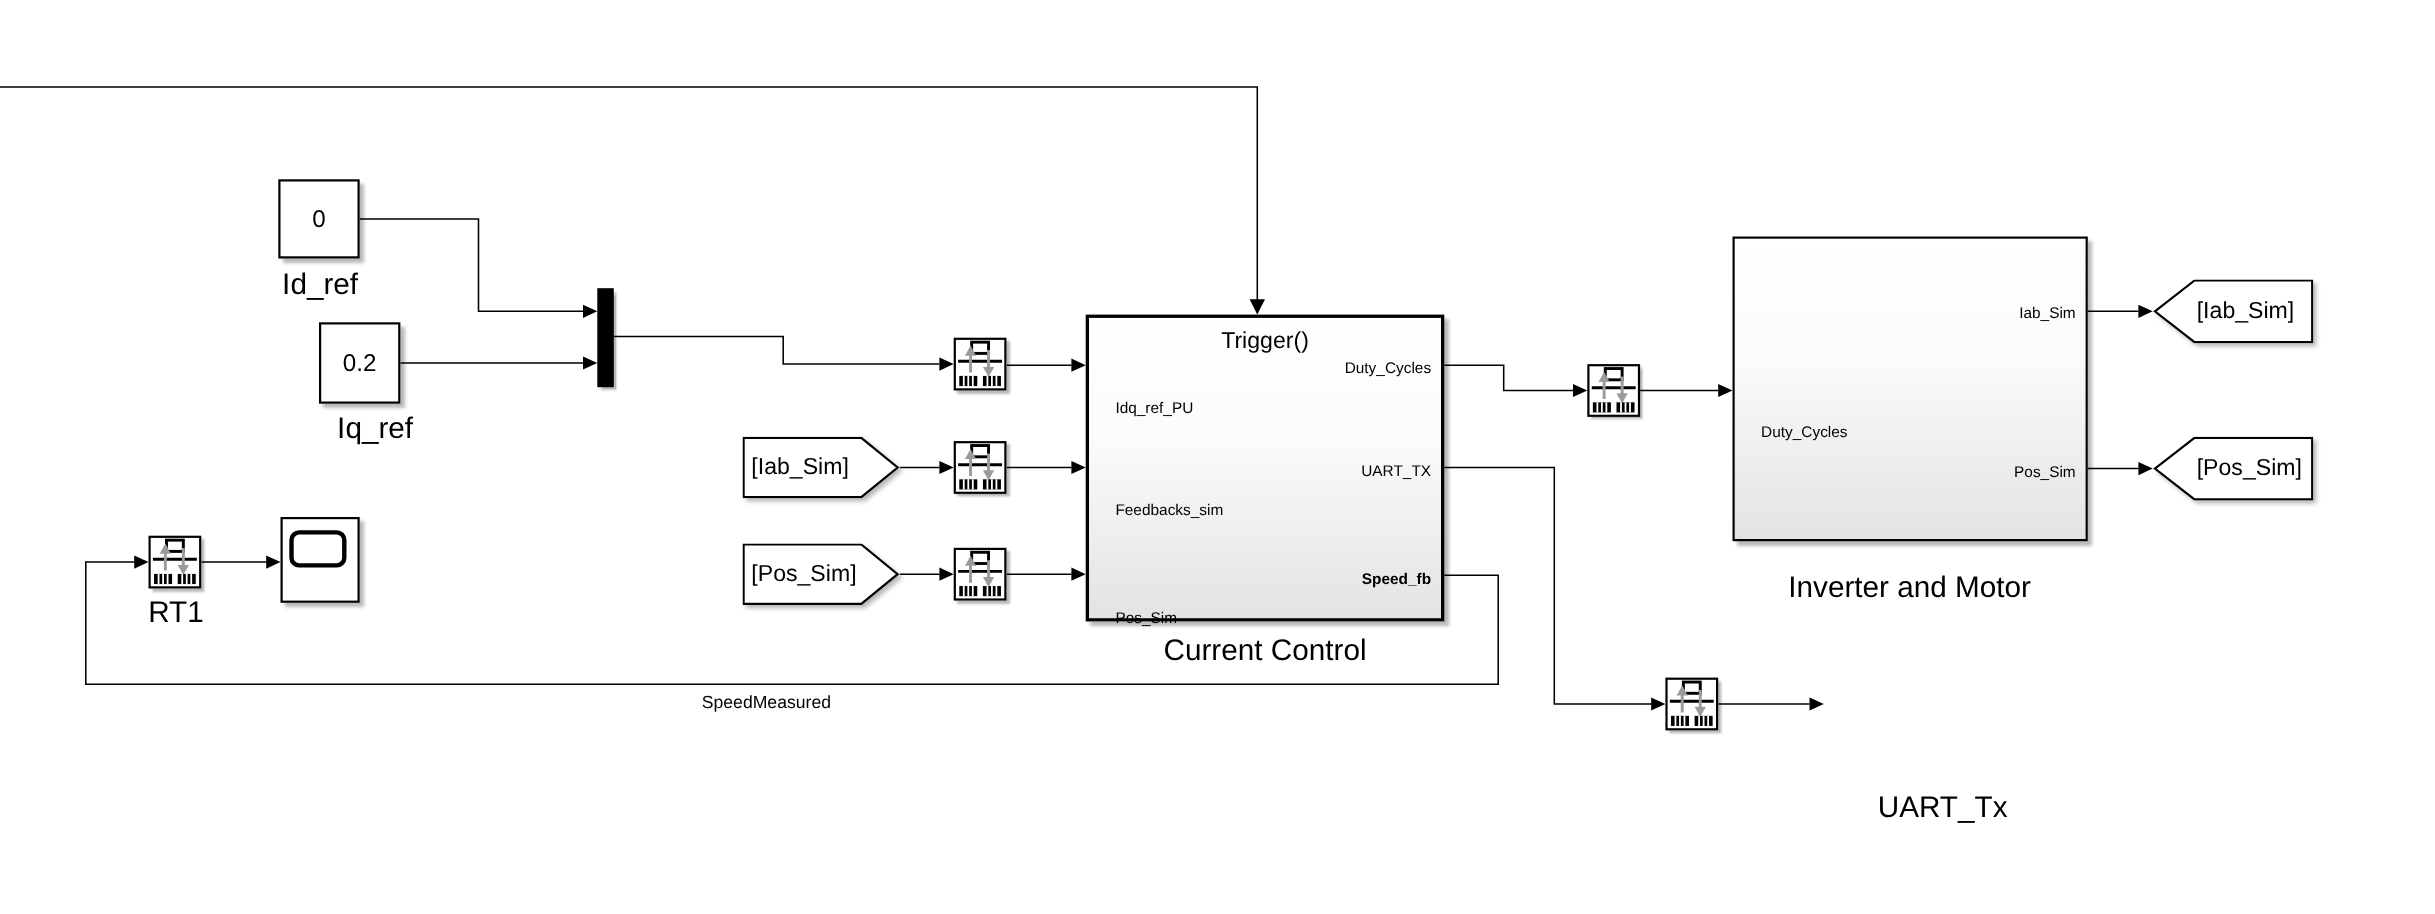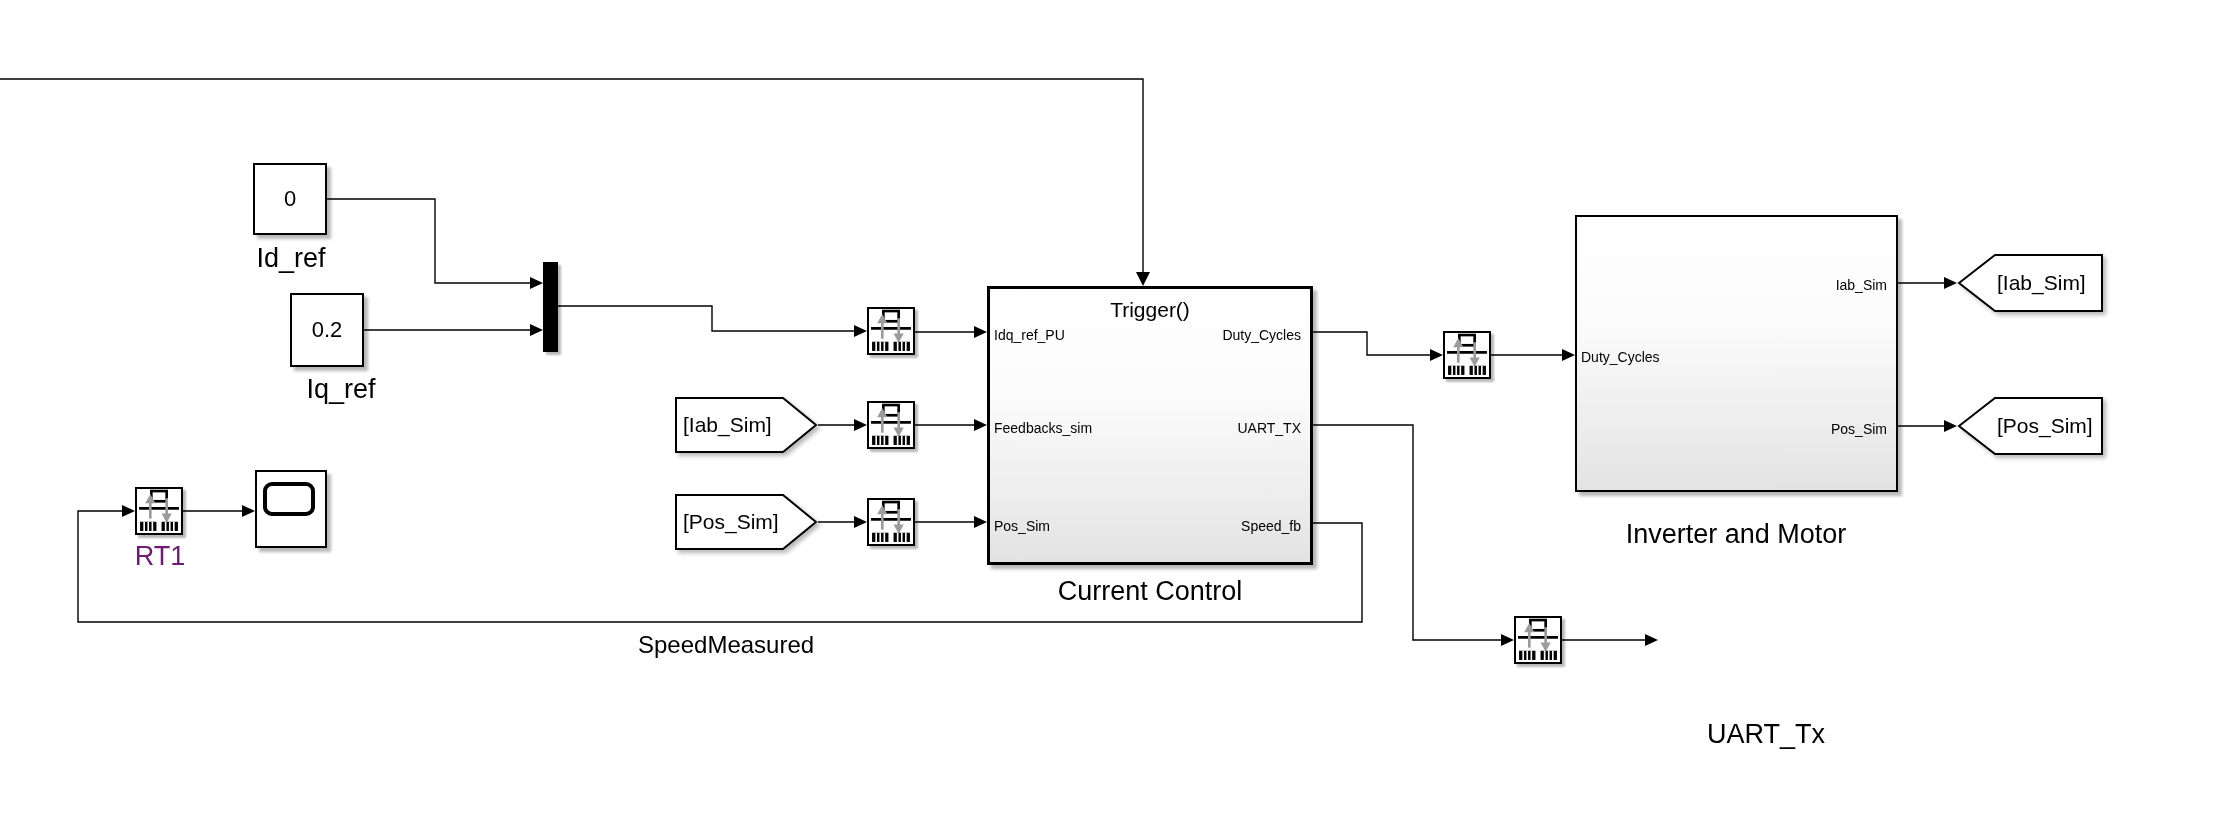--- a/index.html
+++ b/index.html
@@ -12,32 +12,32 @@
     position:absolute;box-sizing:border-box;z-index:2;
     background:linear-gradient(180deg,#ffffff 0%,#fbfbfb 40%,#e3e3e3 100%);
     border:2px solid #000;box-shadow:4px 4px 3px rgba(0,0,0,0.28);
   }
   .block.thick{border-width:3px;text-align:right;}
   .block.plain{background:#ffffff;border-width:2.5px;}
   .portlabel{
     position:absolute;font-size:14px;line-height:21px;white-space:nowrap;
     transform:translateY(-50%);z-index:3;
   }
-  .portlabel.left{left:4px;}
+  .portlabel.left{left:24px;margin-top:36px;}
   .portlabel.right{right:9px;}
   .triglabel{
     position:absolute;left:50%;top:9px;transform:translateX(-50%);
     font-size:21px;white-space:nowrap;
   }
   .constval{display:flex;width:100%;height:100%;align-items:center;justify-content:center;font-size:22px;}
   .blockname{
     position:absolute;font-size:27px;white-space:nowrap;transform:translateX(-50%);z-index:2;
   }
-  .siglabel{position:absolute;font-size:24px;white-space:nowrap;z-index:2;}
-  .rt1name{position:absolute;font-size:27px;color:#701a75;transform:translateX(-50%);z-index:2;white-space:nowrap;}
+  .siglabel{position:absolute;font-size:16px;white-space:nowrap;z-index:2;}
+  .rt1name{position:absolute;font-size:27px;color:#000000;transform:translateX(-50%);z-index:2;white-space:nowrap;}
   .rt{
     position:absolute;width:48px;height:48px;box-sizing:border-box;z-index:2;
     background:#ffffff;border:2.5px solid #000;box-shadow:3px 3px 2px rgba(0,0,0,0.28);
   }
   .rt svg{display:block;width:100%;height:100%;}
   .mux{position:absolute;width:15px;height:90px;background:#000;z-index:2;box-shadow:3px 3px 2px rgba(0,0,0,0.28);}
   .tag{position:absolute;z-index:2;filter:drop-shadow(3px 3px 2px rgba(0,0,0,0.28));}
   .tag svg{display:block;}
   .tag .taglabel{
     position:absolute;top:50%;transform:translateY(-50%);
@@ -287,21 +287,21 @@
     <span class="taglabel" style="left:40px;">[Pos_Sim]</span>
   </div>
 
   <div class="block thick" style="left:987px;top:286px;width:326px;height:279px;">
     <span class="triglabel">Trigger()</span>
     <span class="portlabel left" style="top:46px;">Idq_ref_PU</span>
     <span class="portlabel left" style="top:139px;">Feedbacks_sim</span>
     <span class="portlabel left" style="top:237px;">Pos_Sim</span>
     <span class="portlabel right" style="top:46px;">Duty_Cycles</span>
     <span class="portlabel right" style="top:139px;">UART_TX</span>
-    <span class="portlabel right" style="top:237px;">Speed_fb</span>
+    <span class="portlabel right" style="top:237px;font-weight:bold;">Speed_fb</span>
   </div>
   <span class="blockname" style="left:1150px;top:576px;">Current Control</span>
 
   <div class="block" style="left:1575px;top:215px;width:323px;height:277px;">
     <span class="portlabel left" style="top:140px;">Duty_Cycles</span>
     <span class="portlabel right" style="top:68px;">Iab_Sim</span>
     <span class="portlabel right" style="top:212px;">Pos_Sim</span>
   </div>
   <span class="blockname" style="left:1736px;top:503px;margin-top:16px;">Inverter and Motor</span>
 

